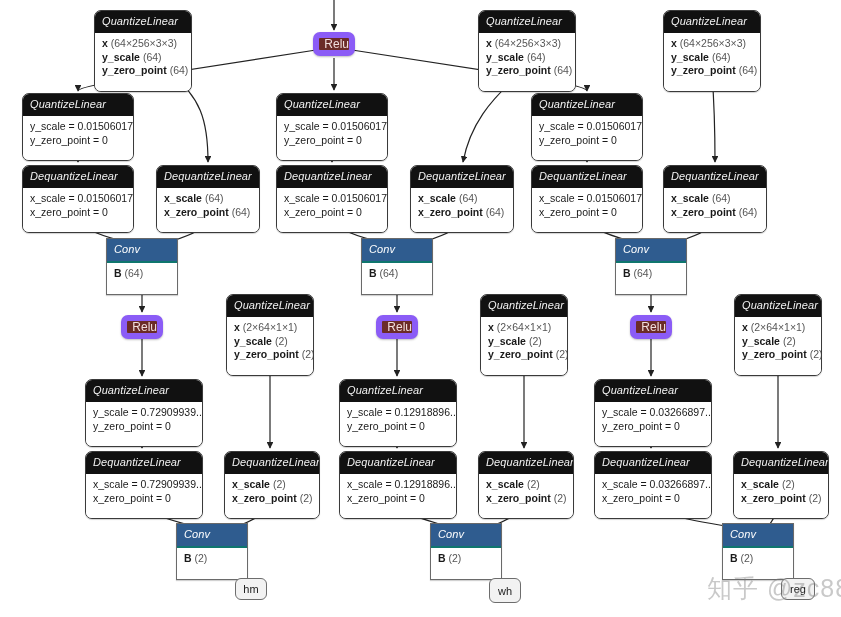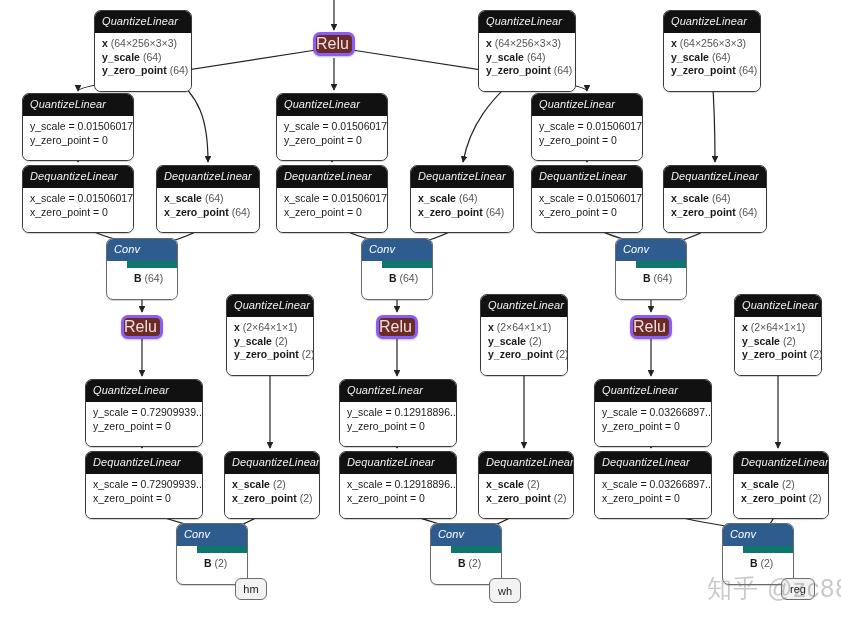--- a/index.html
+++ b/index.html
@@ -64,37 +64,36 @@
     color: #555555;
   }
 
   
   .node.conv .hdr {
     background: #2f5c8f;
     color: #ffffff;
   }
   .node.conv {
     border: 1px solid #6a6a6a;
-    border-radius: 7px;
+    border-radius: 0;
   }
   .node.conv .body {
-    border-top: 7px solid #0f766e;
-    margin-left: 20px;
+    border-top: 2px solid #0f766e;
   }
 
   
   .node.relu {
     border-radius: 7px;
     background: #6b2b27;
-    border: 3px solid #8b5cf6;
+    border: 6px solid #8b5cf6;
     color: #f0dedc;
-    font-size: 16px;
+    font-size: 12px;
     display: flex;
     align-items: center;
-    justify-content: flex-start;
+    justify-content: flex-end;
     box-shadow: 0 1px 2px rgba(0,0,0,0.25);
   }
 
   
   .node.io {
     border-radius: 6px;
     background: #f2f2f2;
     border: 1px solid #6d6d6d;
     color: #1a1a1a;
     font-size: 11px;

